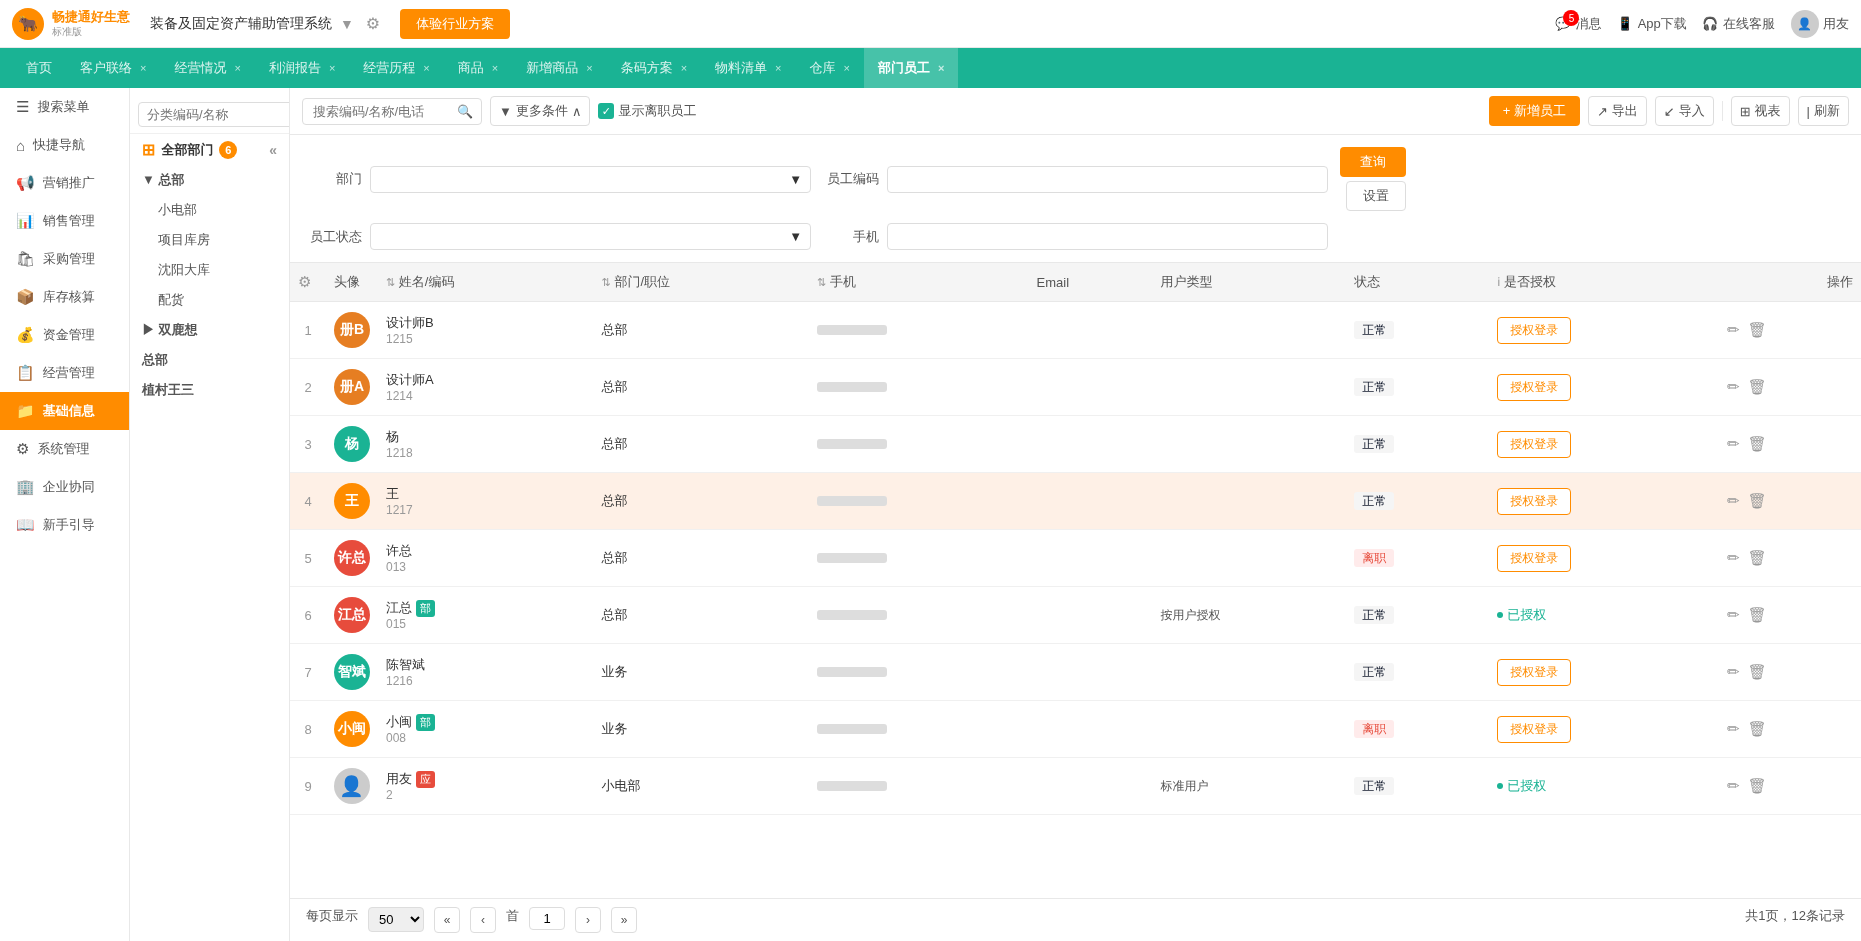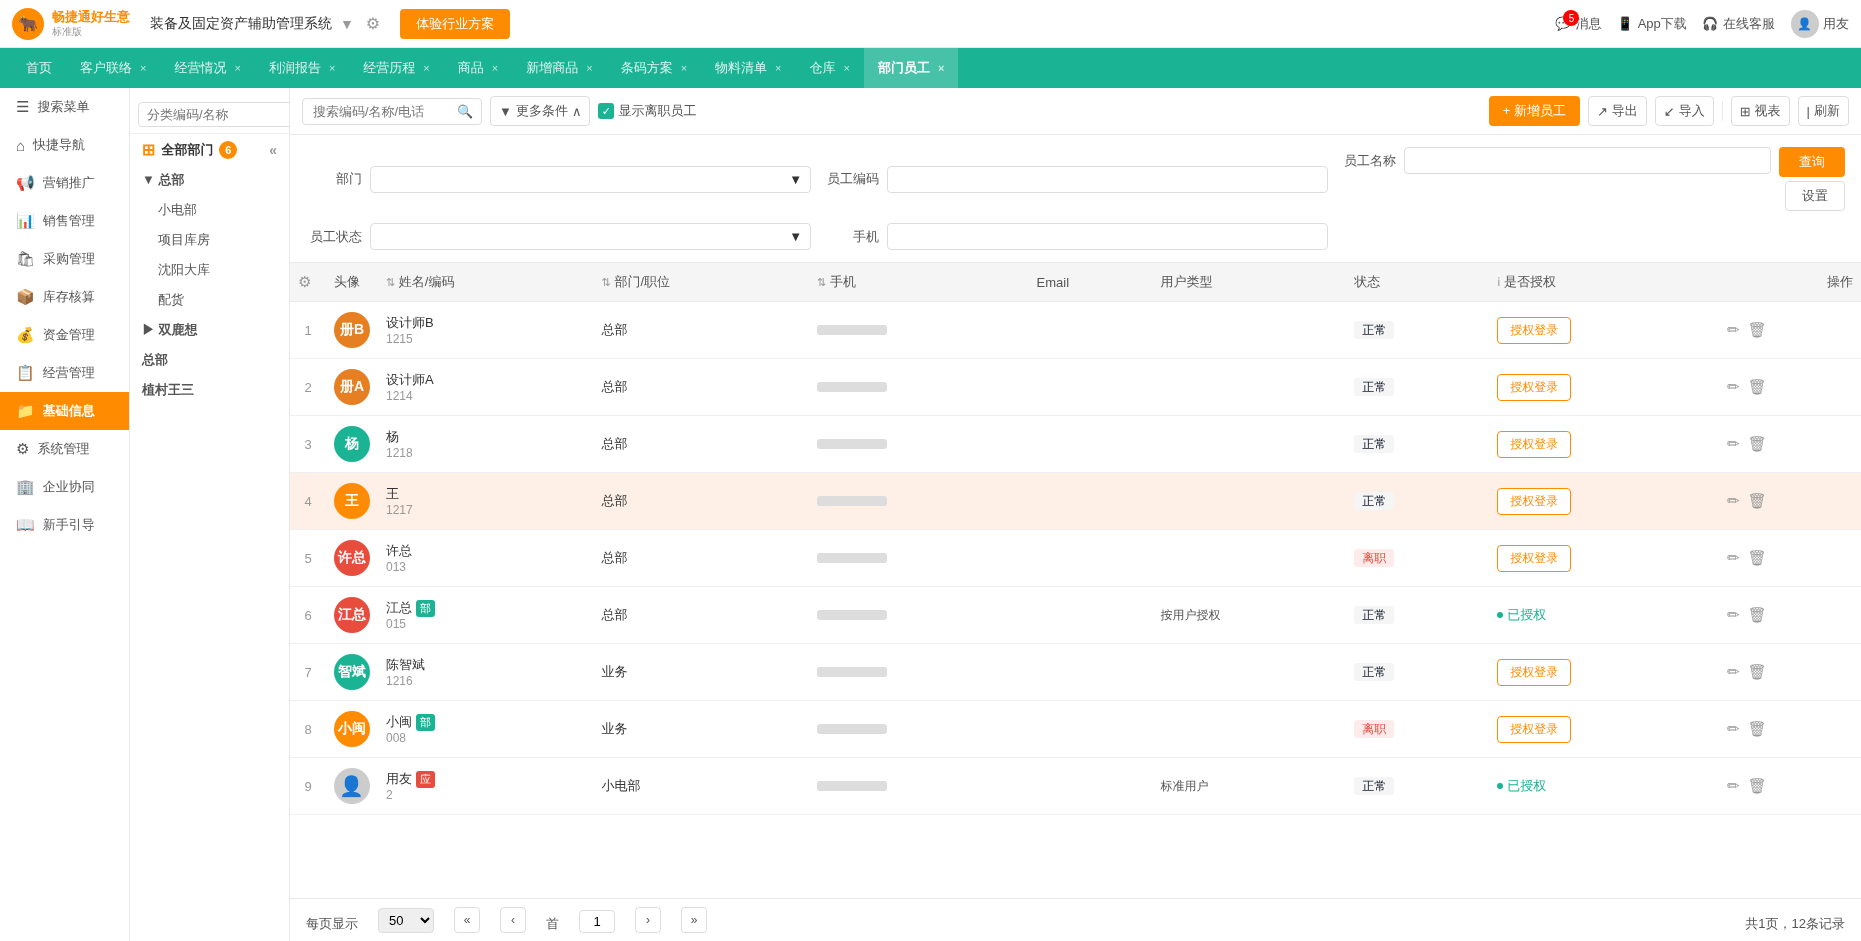--- a/index.html
+++ b/index.html
@@ -199,22 +199,22 @@
     .emp-code { font-size: 12px; color: #999; }
     .dept-badge { display: inline-flex; align-items: center; background: #1ab394; color: white; border-radius: 3px; font-size: 11px; padding: 1px 4px; margin-left: 4px; }
     .app-badge { display: inline-flex; align-items: center; background: #e74c3c; color: white; border-radius: 3px; font-size: 11px; padding: 1px 4px; margin-left: 4px; }
 
     
     .table-footer {
       background: white;
       border-top: 1px solid #e8e8e8;
       padding: 8px 16px;
       display: flex;
-      align-items: flex-end;
-      gap: 20px;
+      align-items: flex-start;
+      gap: 10px;
       font-size: 13px;
       color: #555;
     }
     .page-size-select { border: 1px solid #ddd; border-radius: 4px; padding: 3px 6px; font-size: 13px; }
     .page-btn { width: 26px; height: 26px; border: 1px solid #ddd; border-radius: 4px; display: flex; align-items: center; justify-content: center; cursor: pointer; color: #555; font-size: 12px; }
     .page-input { width: 36px; border: 1px solid #ddd; border-radius: 4px; padding: 3px 6px; text-align: center; font-size: 13px; }
     .total-info { margin-left: auto; color: #555; }
 
     
     ::-webkit-scrollbar { width: 6px; height: 6px; }
@@ -404,24 +404,20 @@
           <div class="filter-select">
             <span></span>
             <span>▼</span>
           </div>
         </div>
         <div class="filter-row">
           <span class="filter-label">员工编码</span>
           <input class="filter-input" type="text" style="">
         </div>
         <div style="display:flex; align-items:flex-start; gap:8px">
-          <div class="filter-row" style="flex:1">
-            <span class="filter-label">员工名称</span>
-            <input class="filter-input" type="text" style="">
-          </div>
           <div class="filter-btns">
             <button class="query-btn">查询</button>
             <button class="reset-btn">设置</button>
           </div>
         </div>
         <div class="filter-row">
           <span class="filter-label">员工状态</span>
           <div class="filter-select">
             <span></span>
             <span>▼</span>

